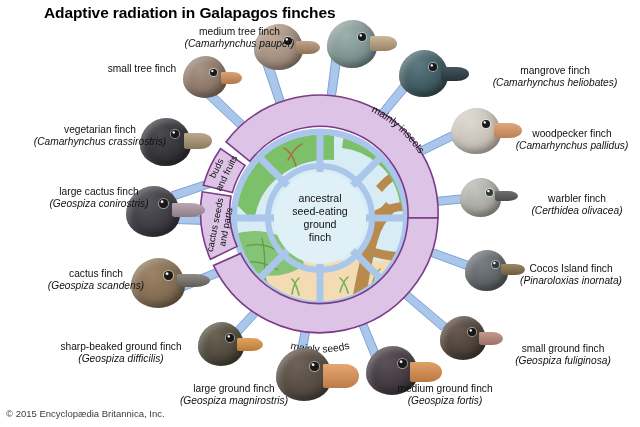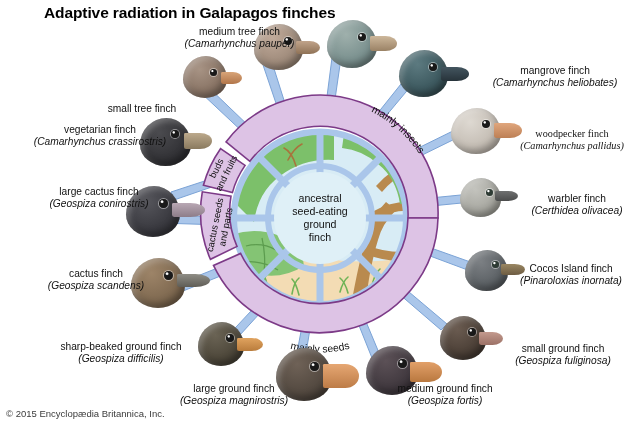--- a/index.html
+++ b/index.html
@@ -337,30 +337,30 @@
   </div>
 
   <div class="labels">
 
     <div class="lbl c" style="left:152px;top:26px;width:175px;">
       <span>medium tree finch</span>
       <span class="sci">(Camarhynchus pauper)</span>
     </div>
 
 
-    <div class="lbl c" style="left:58px;top:63px;width:168px;margin-top:40px;">
+    <div class="lbl c" style="left:58px;top:63px;width:168px;">
       <span>small tree finch</span>
     </div>
 
     <div class="lbl c" style="left:472px;top:65px;width:166px;">
       <span>mangrove finch</span>
       <span class="sci">(Camarhynchus heliobates)</span>
     </div>
 
-    <div class="lbl c" style="left:508px;top:128px;width:128px;font-family:Liberation Serif, serif;">
+    <div class="lbl c" style="left:508px;top:128px;width:128px;">
       <span>woodpecker finch</span>
       <span class="sci">(Camarhynchus pallidus)</span>
     </div>
 
     <div class="lbl c" style="left:518px;top:193px;width:118px;">
       <span>warbler finch</span>
       <span class="sci">(Certhidea olivacea)</span>
     </div>
 
     <div class="lbl c" style="left:504px;top:263px;width:134px;">

